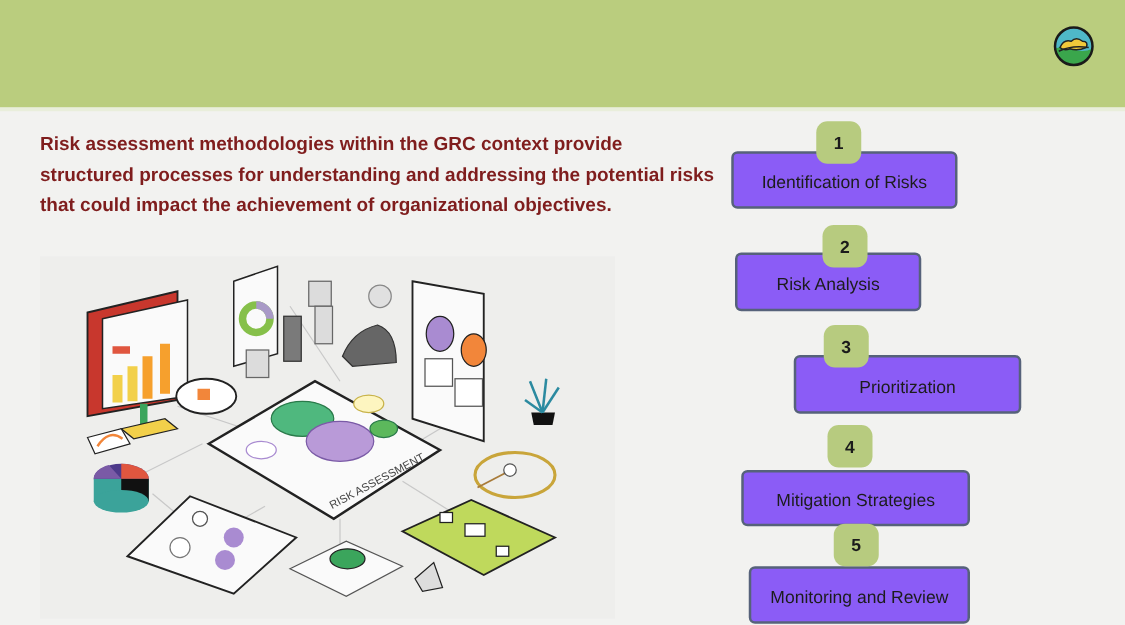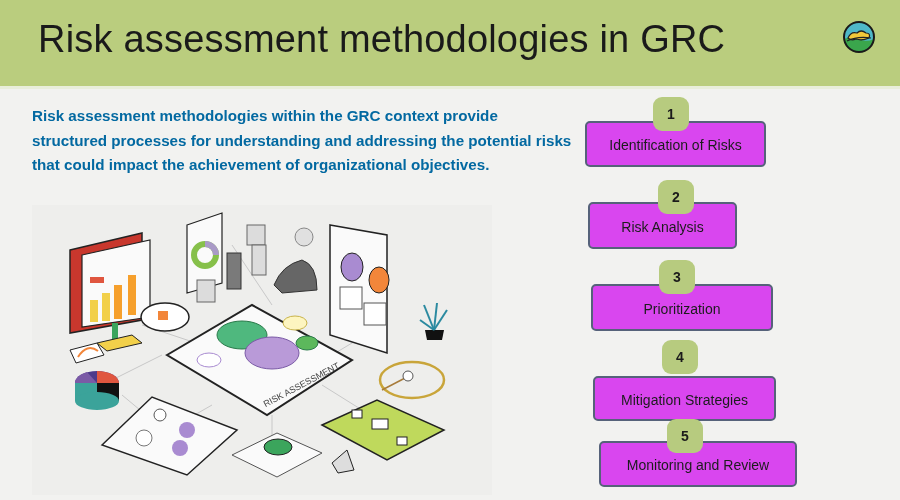--- a/index.html
+++ b/index.html
@@ -1,31 +1,30 @@
 <!DOCTYPE html>
 <html><head>
 <meta charset="utf-8">
 <style>
   html,body{margin:0;padding:0;}
   body{width:900px;height:500px;background:#f2f2f0;position:relative;overflow:hidden;font-family:"Liberation Sans",sans-serif;}
   .header{position:absolute;left:0;top:0;width:900px;height:86px;background:#bacd7e;}
   .header-bottom{position:absolute;left:0;top:86px;width:900px;height:3px;background:#e9eedb;}
   .title{position:absolute;left:38px;top:18px;font-size:38px;color:#1a1a1a;font-weight:normal;letter-spacing:0.2px;white-space:nowrap;}
   .logo{position:absolute;left:842px;top:20px;width:34px;height:34px;}
-  .intro{position:absolute;left:32px;top:104px;width:540px;font-size:15.2px;line-height:24.5px;color:#0369a1;font-weight:bold;}
+  .intro{position:absolute;left:32px;top:104px;width:540px;font-size:15.2px;line-height:24.5px;color:#7f1d1d;font-weight:bold;}
   .illus{position:absolute;left:32px;top:205px;width:460px;height:290px;}
   .step{position:absolute;}
-  .step .box{position:absolute;left:0;top:0;background:#d946ef;border:2.5px solid #56627a;border-radius:5px;box-sizing:border-box;display:flex;align-items:center;justify-content:center;font-size:14px;color:#1c1c1c;}
+  .step .box{position:absolute;left:0;top:0;background:#8b5cf6;border:2.5px solid #56627a;border-radius:5px;box-sizing:border-box;display:flex;align-items:center;justify-content:center;font-size:14px;color:#1c1c1c;}
   .step .badge{position:absolute;width:36px;height:34px;background:#b7cb7f;border-radius:9px;display:flex;align-items:center;justify-content:center;font-weight:bold;font-size:14px;color:#1b1b1b;}
 </style>
 </head>
 <body>
 
 <div class="header">
-  <div class="title">Risk assessment methodologies in GRC</div>
   <svg class="logo" viewBox="0 0 34 34">
     <defs>
         <clipPath id="lc">
           <circle cx="17" cy="17" r="15"></circle>
         </clipPath>
       </defs>
     <circle cx="17" cy="17" r="15" fill="#4fb8c8"></circle>
     <g clip-path="url(#lc)">
       <path d="M0 20 Q10 15 17 19 T34 18 V34 H0 Z" fill="#3aa64c"></path>
       <path d="M6 18 Q9 11 15 13 Q19 9 24 13 Q29 13 27 18 Q20 21 14 19 Q9 21 6 18 Z" fill="#f2c83a" stroke="#222" stroke-width="1.2"></path>
@@ -137,25 +136,25 @@
   <div class="box" style="top:24px;width:181px;height:46px;padding-top:2px;">Identification of Risks</div>
   <div class="badge" style="left:68px;top:0;">1</div>
 </div>
 
 <div class="step" style="left:588px;top:180px;">
   <div class="box" style="top:22px;width:149px;height:47px;padding-top:2px;">Risk Analysis</div>
   <div class="badge" style="left:70px;top:0;">2</div>
 </div>
 
 <div class="step" style="left:591px;top:260px;">
-  <div class="box" style="top:24px;width:182px;height:47px;padding-top:2px;">Prioritization</div>
+  <div class="box" style="top:24px;width:182px;height:47px;padding-top:2px;margin-left:44px;">Prioritization</div>
   <div class="badge" style="left:68px;top:0;">3</div>
 </div>
 
 <div class="step" style="left:593px;top:340px;">
   <div class="box" style="top:36px;width:183px;height:45px;padding-top:2px;">Mitigation Strategies</div>
   <div class="badge" style="left:69px;top:0;">4</div>
 </div>
 
 <div class="step" style="left:599px;top:419px;">
-  <div class="box" style="top:22px;width:198px;height:46px;padding-top:2px;">Monitoring and Review</div>
+  <div class="box" style="top:34px;width:177px;height:46px;padding-top:2px;">Monitoring and Review</div>
   <div class="badge" style="left:68px;top:0;">5</div>
 </div>
 
 </body></html>

